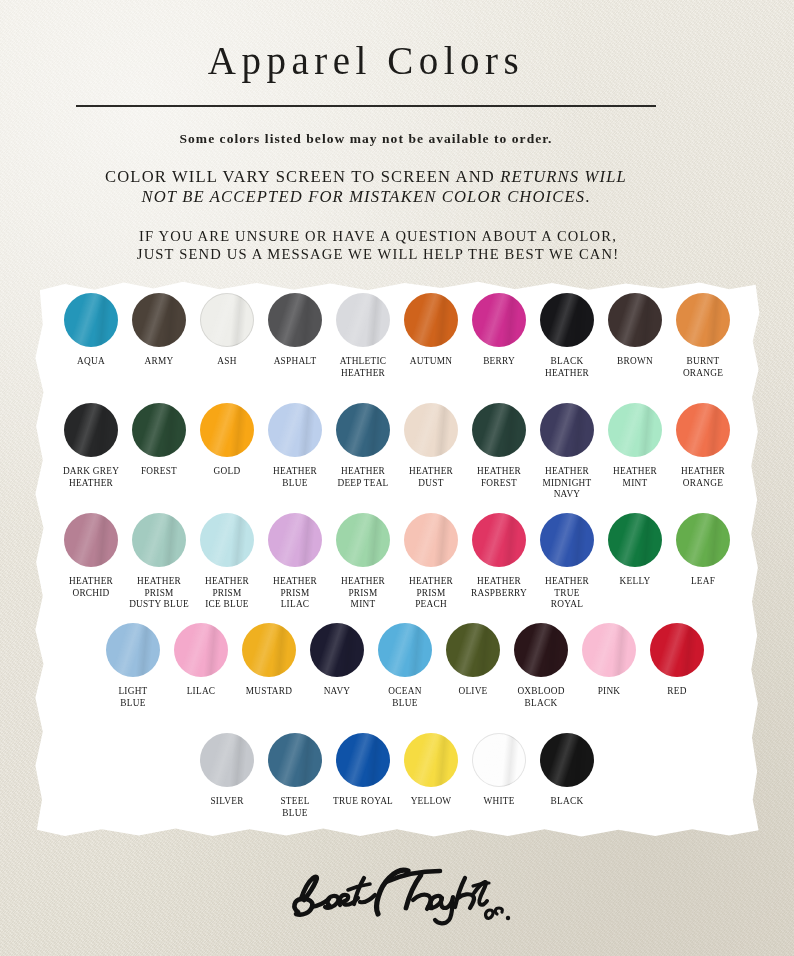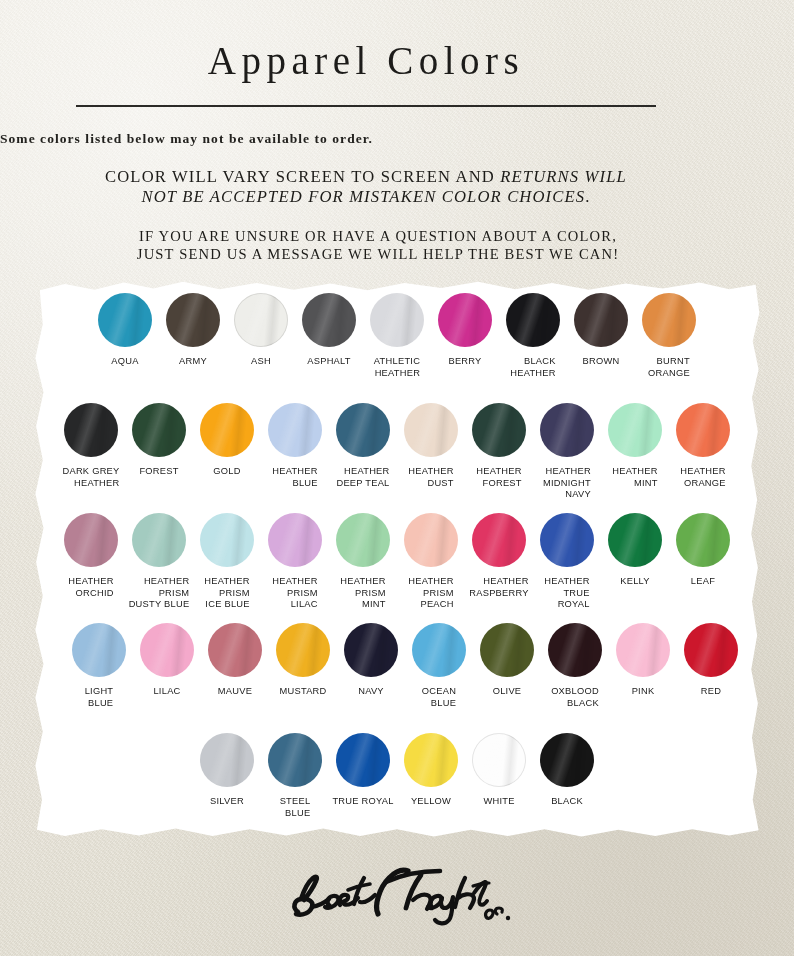--- a/index.html
+++ b/index.html
@@ -44,20 +44,21 @@
     margin-top: 38px;
     font-weight: 400;
   }
   .rule {
     width: 580px;
     height: 1.6px;
     background: #2b2a27;
     margin: 22px auto 0;
   }
   .sub-note {
+    text-align: center;
     font-family: "Liberation Serif", serif;
     font-size: 13.5px;
     letter-spacing: 1.05px;
     color: #22211e;
     margin-top: 24px;
     font-weight: 700;
   }
   .para {
     text-align: center;
     font-family: "Liberation Serif", serif;
@@ -158,22 +159,22 @@
     border-radius: 50%;
     background:
       linear-gradient(108deg, rgba(255,255,255,0.00) 30%, rgba(255,255,255,0.15) 45%, rgba(255,255,255,0.00) 58%),
       linear-gradient(95deg, rgba(0,0,0,0.00) 58%, rgba(0,0,0,0.07) 70%, rgba(0,0,0,0.00) 82%);
   }
   .dot.light-ring {
     box-shadow: inset 0 0 0 1px rgba(0,0,0,0.10);
   }
   .label {
     margin-top: 9px;
-    text-align: right;
-    font-family: Liberation Sans, sans-serif;
+    text-align: center;
+    font-family: Liberation Serif, serif;
     font-size: 9.3px;
     line-height: 11.5px;
     letter-spacing: 0.25px;
     color: #1a1a1a;
     white-space: pre-line;
   }
 
   
   #row0 { position:absolute; top: 14px;  left:0; }
   #row1 { position:absolute; top: 124px; left:0; }
@@ -231,20 +232,24 @@
           <div class="swatch-cell">
             <div class="dot" style="background: rgb(83, 83, 85);"></div>
             <div class="label">ASPHALT</div>
           </div>
           <div class="swatch-cell">
             <div class="dot" style="background: rgb(217, 218, 222);"></div>
             <div class="label">ATHLETIC
 HEATHER</div>
           </div>
           <div class="swatch-cell">
+            <div class="dot" style="background: rgb(207, 99, 28);"></div>
+            <div class="label">AUTUMN</div>
+          </div>
+          <div class="swatch-cell">
             <div class="dot" style="background: rgb(205, 46, 144);"></div>
             <div class="label">BERRY</div>
           </div>
           <div class="swatch-cell">
             <div class="dot" style="background: rgb(23, 23, 26);"></div>
             <div class="label">BLACK
 HEATHER</div>
           </div>
           <div class="swatch-cell">
             <div class="dot" style="background: rgb(62, 50, 48);"></div>
@@ -365,24 +370,20 @@
         </div>
       <div class="swatch-row" id="row3">
           <div class="swatch-cell">
             <div class="dot" style="background: rgb(152, 190, 222);"></div>
             <div class="label">LIGHT
 BLUE</div>
           </div>
           <div class="swatch-cell">
             <div class="dot" style="background: rgb(244, 169, 203);"></div>
             <div class="label">LILAC</div>
-          </div>
-          <div class="swatch-cell">
-            <div class="dot" style="background: rgb(193, 112, 122);"></div>
-            <div class="label">MAUVE</div>
           </div>
           <div class="swatch-cell">
             <div class="dot" style="background: rgb(239, 176, 32);"></div>
             <div class="label">MUSTARD</div>
           </div>
           <div class="swatch-cell">
             <div class="dot" style="background: rgb(29, 28, 49);"></div>
             <div class="label">NAVY</div>
           </div>
           <div class="swatch-cell">

